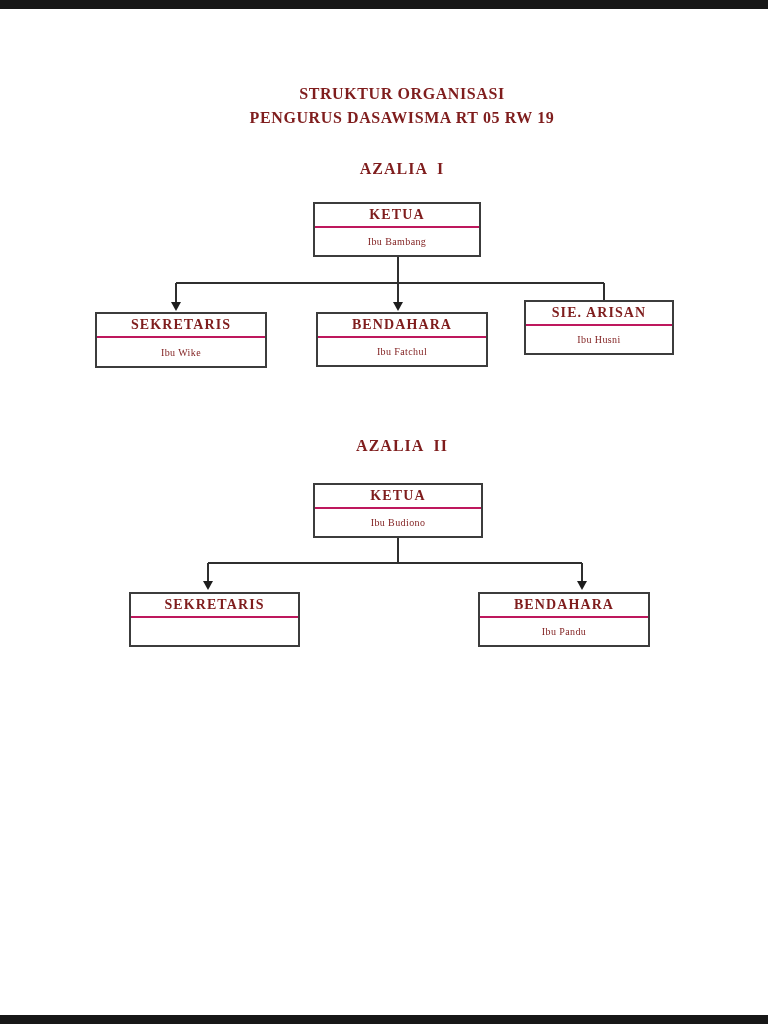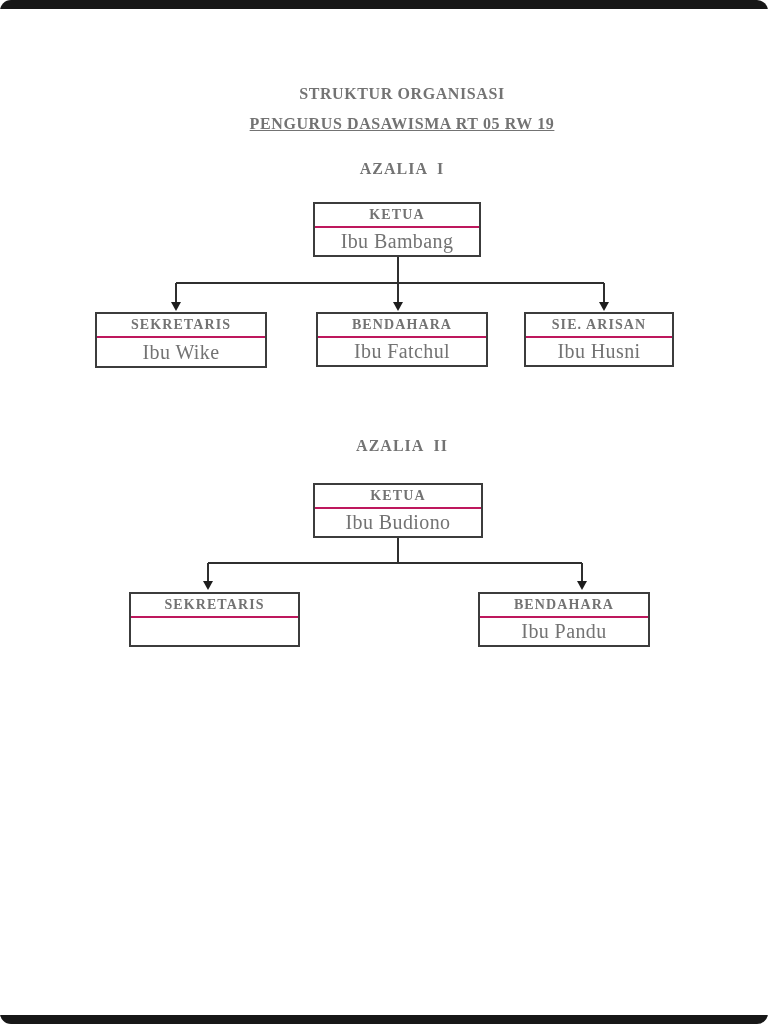--- a/index.html
+++ b/index.html
@@ -3,22 +3,21 @@
 <meta charset="utf-8">
 <style>
   html, body { margin: 0; padding: 0; background: #ffffff; }
   #canvas {
     position: relative;
     width: 768px;
     height: 1024px;
     background: #ffffff;
     overflow: hidden;
     font-family: "Liberation Serif", "DejaVu Serif", serif;
-    color: #737373;
-    border-radius: 11px;
+    color: #7f1d1d;
   }
   .edge-bar {
     position: absolute;
     left: 0;
     width: 768px;
     height: 9px;
     background: #171717;
   }
   #edge-top { top: 0; }
   #edge-bottom { bottom: 0; }
@@ -29,21 +28,21 @@
     width: 732px;
     text-align: center;
     white-space: pre;
   }
   .doc-title {
     font-weight: bold;
     font-size: 16px;
     letter-spacing: 0.6px;
   }
   #title-line1 { top: 85px; }
-  #title-line2 { top: 115px; text-decoration: underline; }
+  #title-line2 { top: 109px; }
   .section-heading {
     font-weight: bold;
     font-size: 16px;
     letter-spacing: 1px;
   }
   #azalia1-heading { top: 160px; }
   #azalia2-heading { top: 437px; }
 
   .org-box {
     position: absolute;
@@ -59,28 +58,28 @@
     align-items: center;
     justify-content: center;
     font-weight: bold;
     font-size: 14px;
     letter-spacing: 1.1px;
   }
   .org-box .name {
     display: flex;
     align-items: center;
     justify-content: center;
-    font-size: 20px;
+    font-size: 10px;
     letter-spacing: 0.4px;
   }
 
   #c1-root { left: 313px; top: 202px; width: 168px; height: 55px; }
   #c1-b1   { left: 95px;  top: 312px; width: 172px; height: 56px; }
   #c1-b2   { left: 316px; top: 312px; width: 172px; height: 55px; }
-  #c1-b3   { left: 524px; top: 312px; width: 150px; height: 55px; }
+  #c1-b3   { left: 524px; top: 300px; width: 150px; height: 55px; }
 
   #c2-root { left: 313px; top: 483px; width: 170px; height: 55px; }
   #c2-b1   { left: 129px; top: 592px; width: 171px; height: 55px; }
   #c2-b2   { left: 478px; top: 592px; width: 172px; height: 55px; }
 
   #connector-svg {
     position: absolute;
     left: 0; top: 0;
     width: 768px; height: 1024px;
     pointer-events: none;

